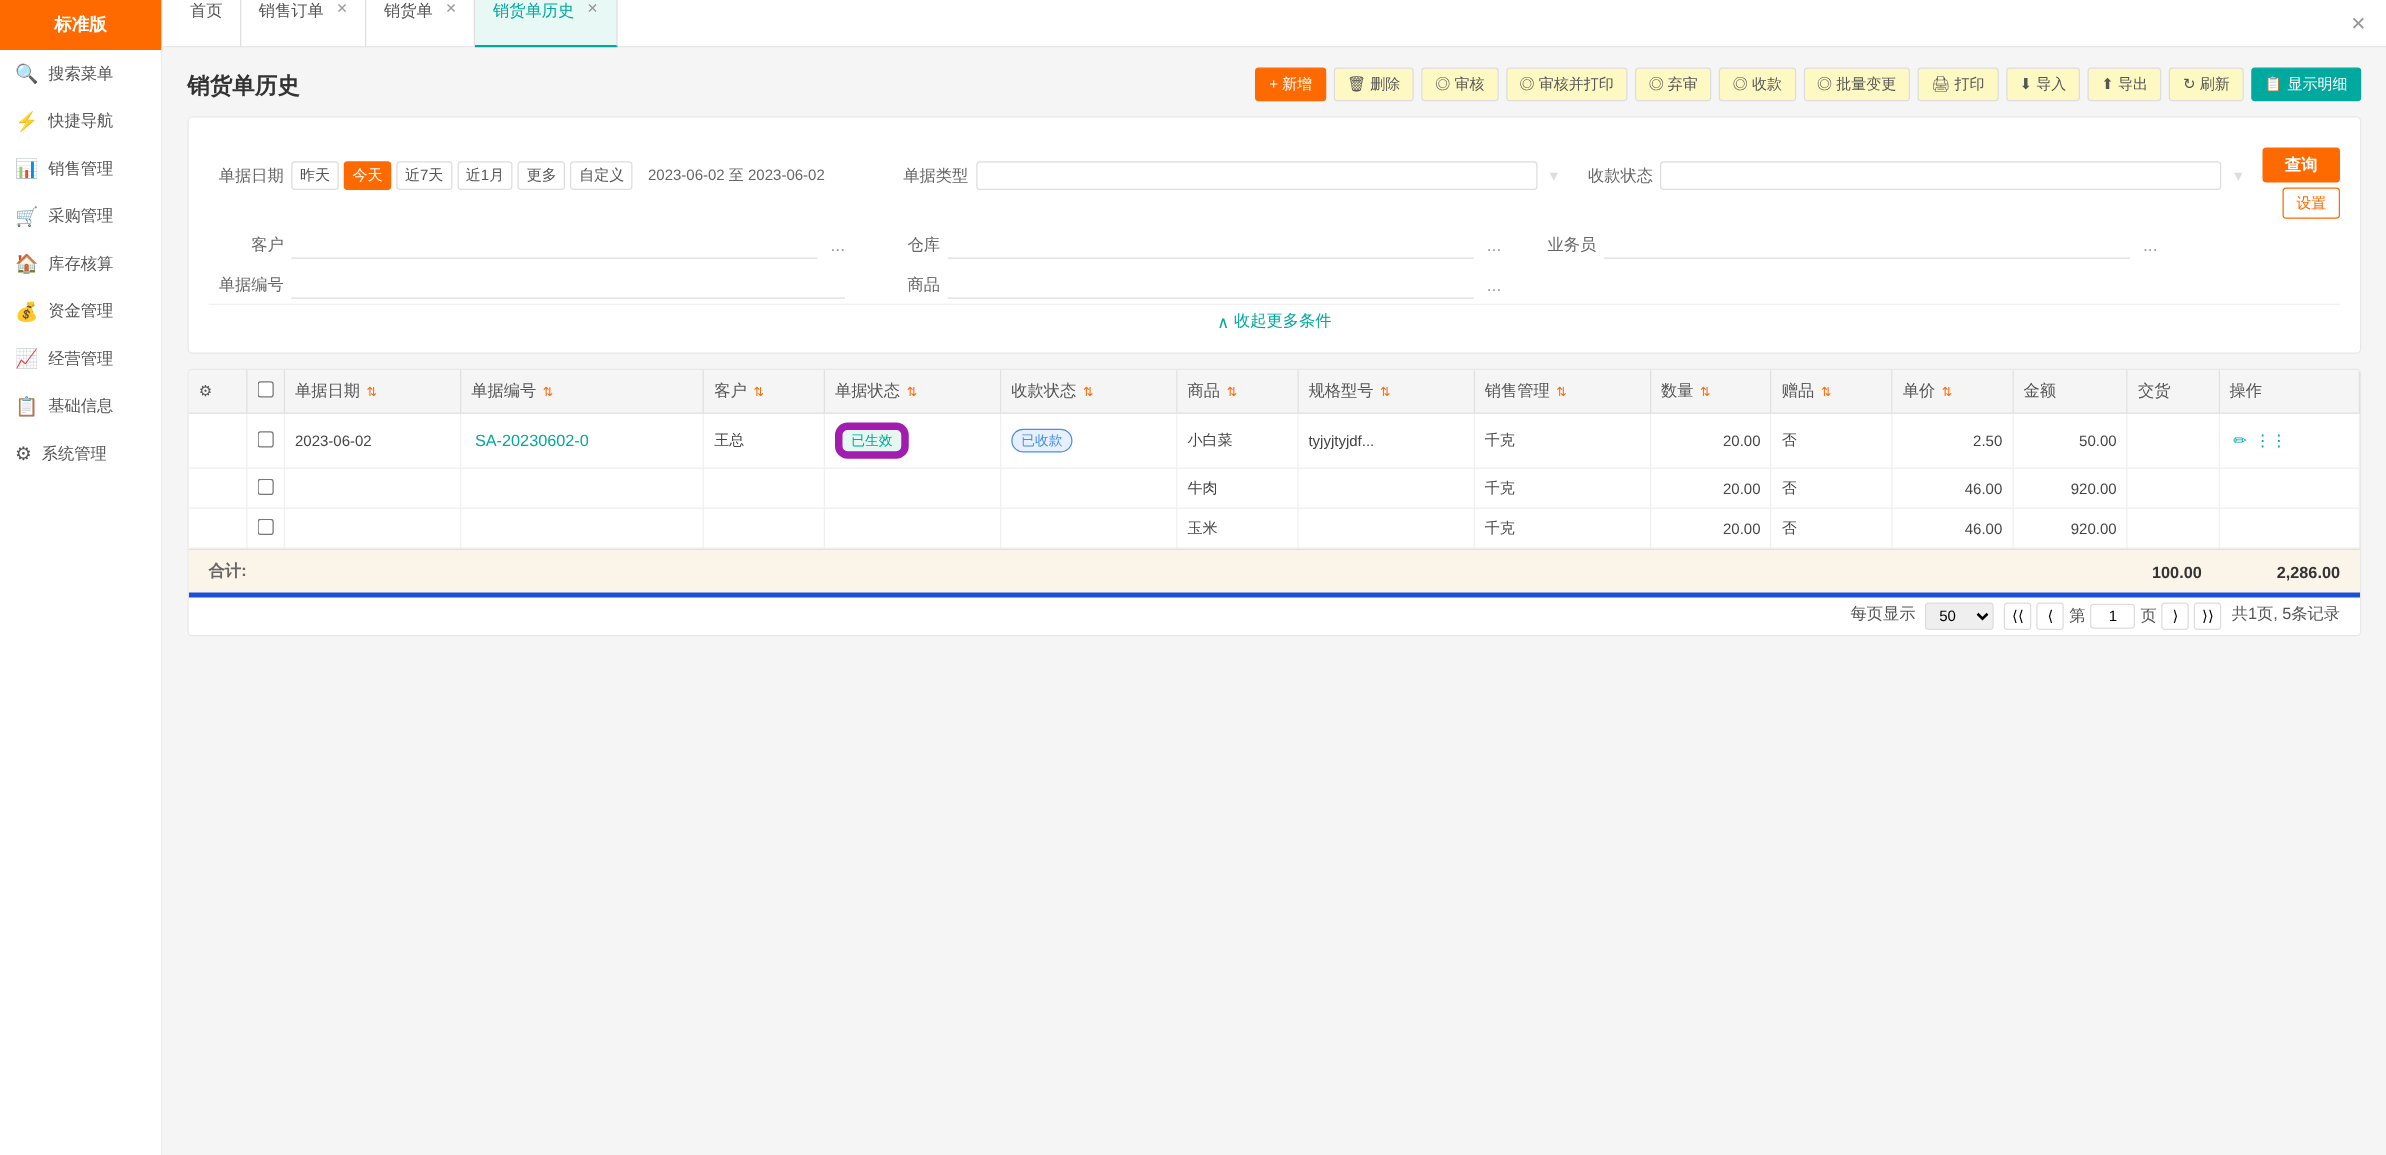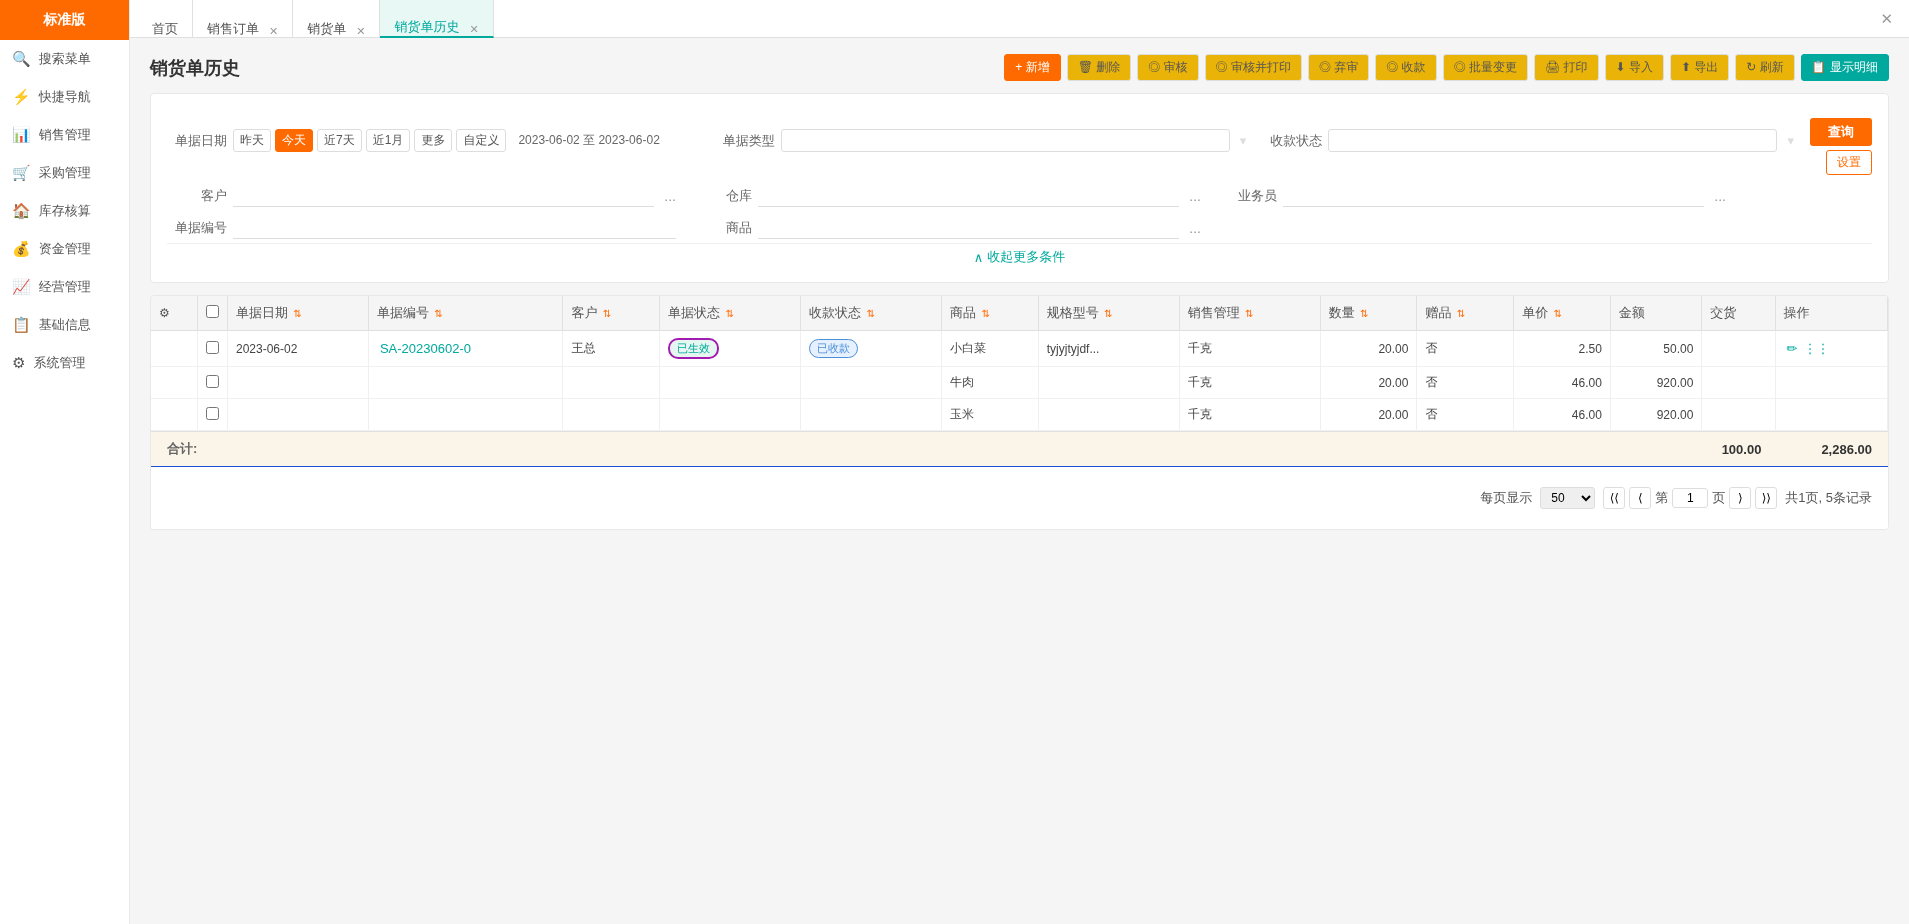--- a/index.html
+++ b/index.html
@@ -52,21 +52,21 @@
       align-items: center;
       background: #fff;
       border-bottom: 1px solid #e0e0e0;
       height: 38px;
       padding: 0 8px;
       gap: 0;
       flex-shrink: 0;
     }
     .tab {
       display: flex;
-      align-items: flex-end;
+      align-items: flex-start;
       padding: 0 14px;
       height: 38px;
       cursor: pointer;
       border-right: 1px solid #e0e0e0;
       color: #555;
       gap: 6px;
       font-size: 13px;
       white-space: nowrap;
     }
     .tab.active {
@@ -113,21 +113,21 @@
       align-items: center;
       gap: 6px;
       flex-wrap: wrap;
     }
     .btn {
       display: flex;
       align-items: center;
       gap: 4px;
       padding: 4px 10px;
       border: 1px solid #ddd;
-      background: #eab308;
+      background: #fef9c3;
       border-radius: 3px;
       cursor: pointer;
       color: #555;
       font-size: 12px;
       white-space: nowrap;
     }
     .btn-primary { background: #ff6a00; color: #fff; border-color: #ff6a00; }
     .btn-teal { background: #00a99d; color: #fff; border-color: #00a99d; }
 
     
@@ -236,45 +236,44 @@
       font-size: 12px;
     }
     .data-table .num-col { text-align: right; }
 
     .badge {
       display: inline-block;
       padding: 1px 7px;
       border-radius: 10px;
       font-size: 11px;
     }
-    .badge-green { background: #e6f7f1; color: #00a99d; border: 2px solid #a21caf; }
+    .badge-green { background: #e6f7f1; color: #00a99d; border: 6px solid #a21caf; }
     .badge-blue { background: #e6f0ff; color: #4a90d9; border: 1px solid #4a90d9; }
 
     .action-link { color: #00a99d; cursor: pointer; text-decoration: none; margin: 0 3px; }
 
     
     .table-footer {
       display: flex;
       align-items: center;
       justify-content: space-between;
       padding: 8px 16px;
       border-top: 1px solid #e0e0e0;
       background: #faf5e8;
     }
     .total-label { color: #666; font-weight: bold; }
     .total-values { display: flex; gap: 60px; color: #333; font-weight: bold; }
 
     
     .pagination-bar {
       display: flex;
-      align-items: center;
       justify-content: flex-end;
-      padding: 20px 16px;
-      background: #fff;
-      border-top: 1px solid #1d4ed8;
+      padding: 4px 16px;
+      background: #fff;
+      border-top: 4px solid #1d4ed8;
       gap: 8px;
       font-size: 12px;
       color: #555;
     }
     .page-size-select {
       border: 1px solid #ddd;
       border-radius: 3px;
       padding: 2px 6px;
       font-size: 12px;
     }

